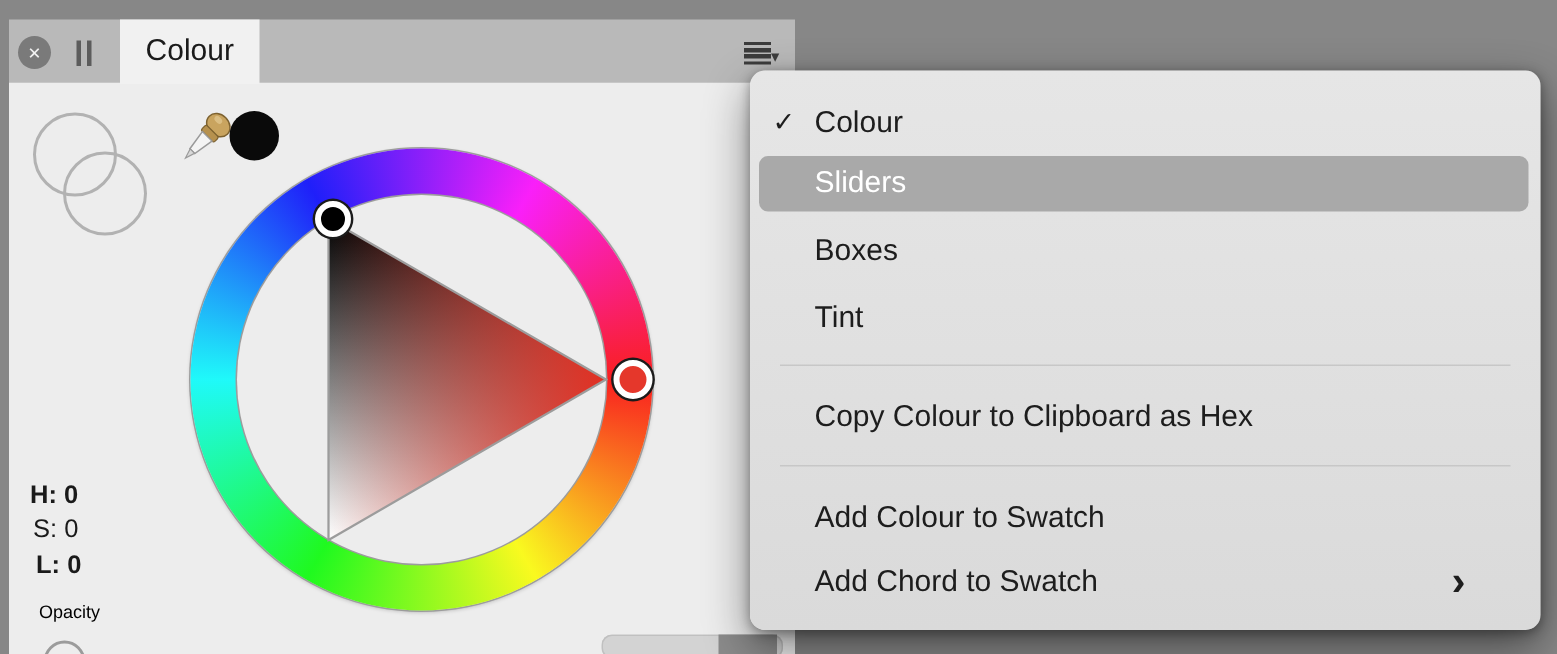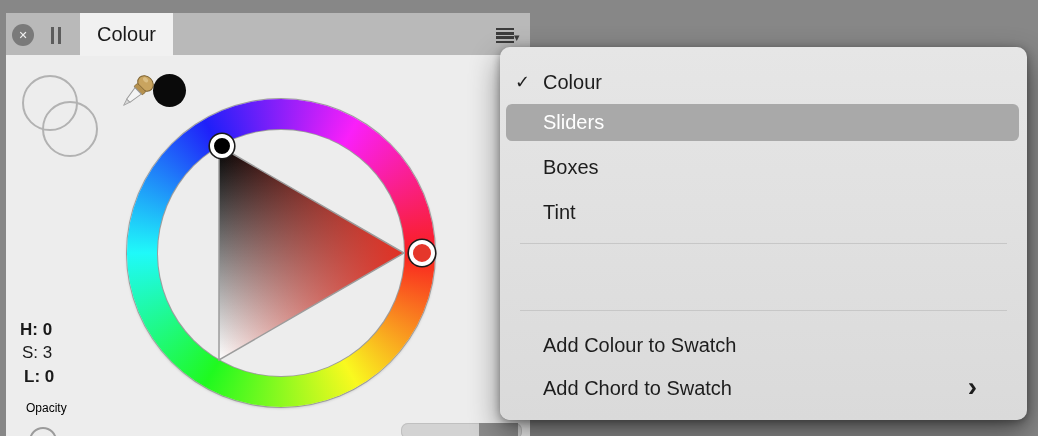--- a/index.html
+++ b/index.html
@@ -125,21 +125,21 @@
       </linearGradient>
     </defs>
     <polygon points="219,146 404,253 219,360" fill="url(#gV)"></polygon>
     <polygon points="219,146 404,253 219,360" fill="url(#gH)"></polygon>
     <polygon points="219,146 404,253 219,360" fill="none" stroke="#9c9c9c" stroke-width="1.5"></polygon>
   </svg>
   <div class="handle sl-handle"></div>
   <div class="handle hue-handle"></div>
 
   <div class="readout h">H: 0</div>
-  <div class="readout s">S: 3</div>
+  <div class="readout s">S: 0</div>
   <div class="readout l">L: 0</div>
   <div class="opacity-label">Opacity</div>
   <div class="opacity-dial"></div>
   <div class="mini-input">
     <div class="btn"></div>
   </div>
 
   <div class="menu">
     <div class="row" style="top:15px;">
       <span class="check">✓</span>
@@ -148,20 +148,23 @@
     <div class="row hl" style="top:57px;">
       <span>Sliders</span>
     </div>
     <div class="row" style="top:100px;">
       <span>Boxes</span>
     </div>
     <div class="row" style="top:145px;">
       <span>Tint</span>
     </div>
     <div class="sep" style="top:196px;"></div>
+    <div class="row" style="top:211px;">
+      <span>Copy Colour to Clipboard as Hex</span>
+    </div>
     <div class="sep" style="top:263px;"></div>
     <div class="row" style="top:321px;">
       <span>Add Chord to Swatch</span>
       <span class="chev">›</span>
     </div>
     <div class="row" style="top:278px;">
       <span>Add Colour to Swatch</span>
     </div>
   </div>
 

